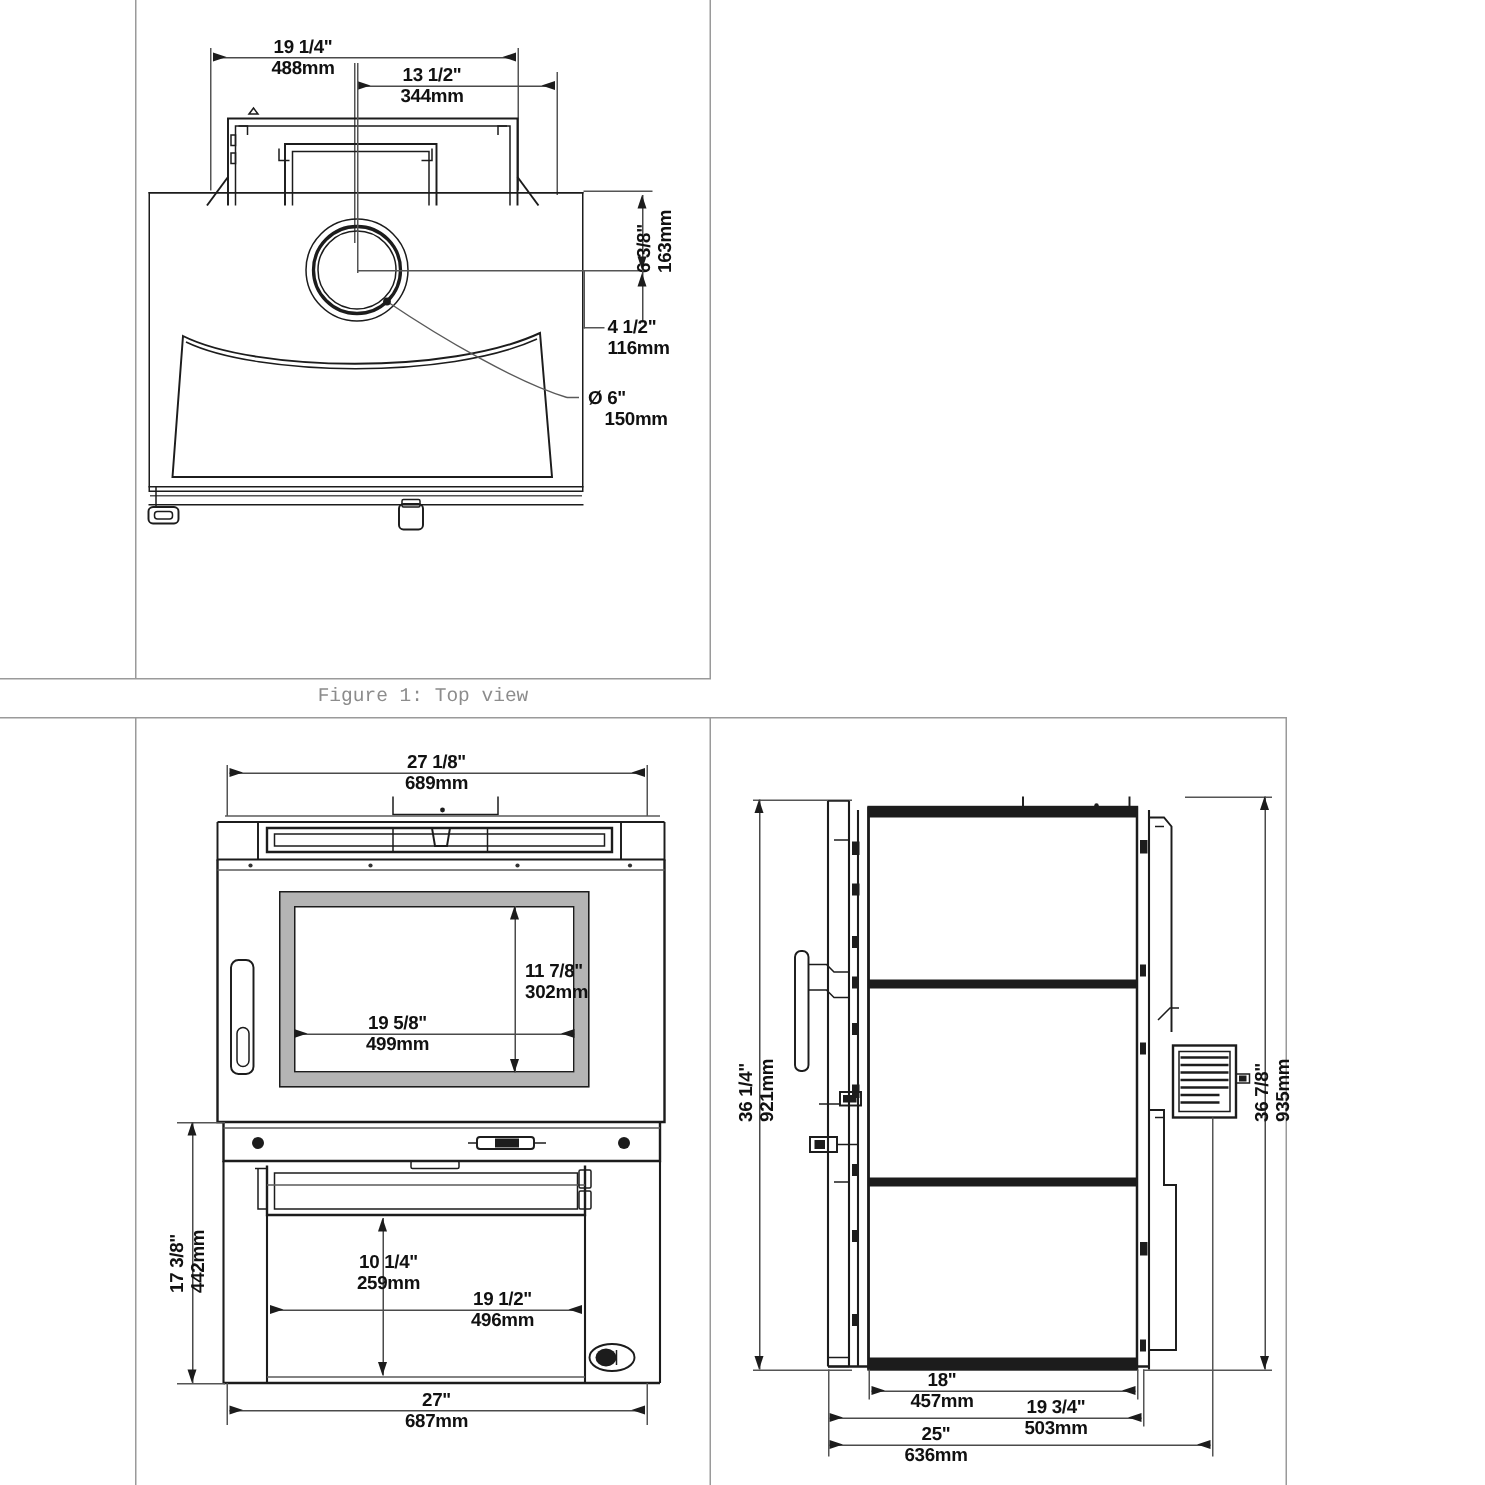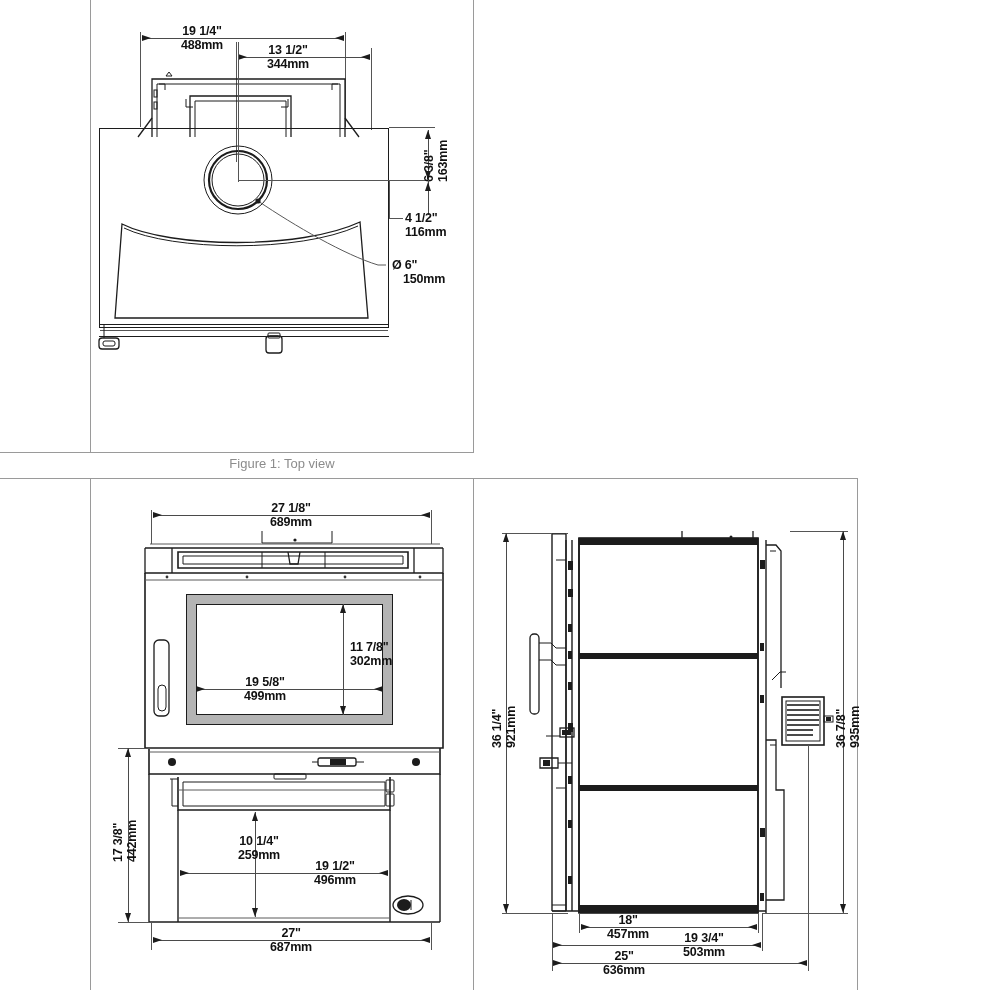--- a/index.html
+++ b/index.html
@@ -55,21 +55,21 @@
 
   <div class="rule v" style="left:90px;top:0;height:452px;"></div>
   <div class="rule h" style="left:0px;top:452px;width:474px;"></div>
   <div class="rule v" style="left:473px;top:0;height:452px;"></div>
   <div class="rule h" style="left:0px;top:478px;width:474px;"></div>
   <div class="rule v" style="left:90px;top:478px;height:512px;"></div>
   <div class="rule v" style="left:473px;top:478px;height:512px;"></div>
   <div class="rule h" style="left:473px;top:478px;width:385px;"></div>
   <div class="rule v" style="left:857px;top:478px;height:512px;"></div>
 
-  <div class="caption" style="left:90px;top:456px;width:384px;">Figure 1: Top view</div>
+  <div class="caption" style="left:90px;top:456px;width:384px;font-family:Liberation Mono, monospace;">Figure 1: Top view</div>
 
   <div>
 
     <div class="ln thin v" style="left:140px;top:32px;height:95px;"></div>
     <div class="ln thin v" style="left:345px;top:32px;height:95px;"></div>
     <div class="dim h" style="left:142px;top:38px;width:202px;"></div>
     <div class="ar r" style="left:142px;top:34.5px;"></div>
     <div class="ar l" style="left:335px;top:34.5px;"></div>
     <div class="lbl c" style="left:202px;top:25px;">
       <span>19 1/4"</span>

